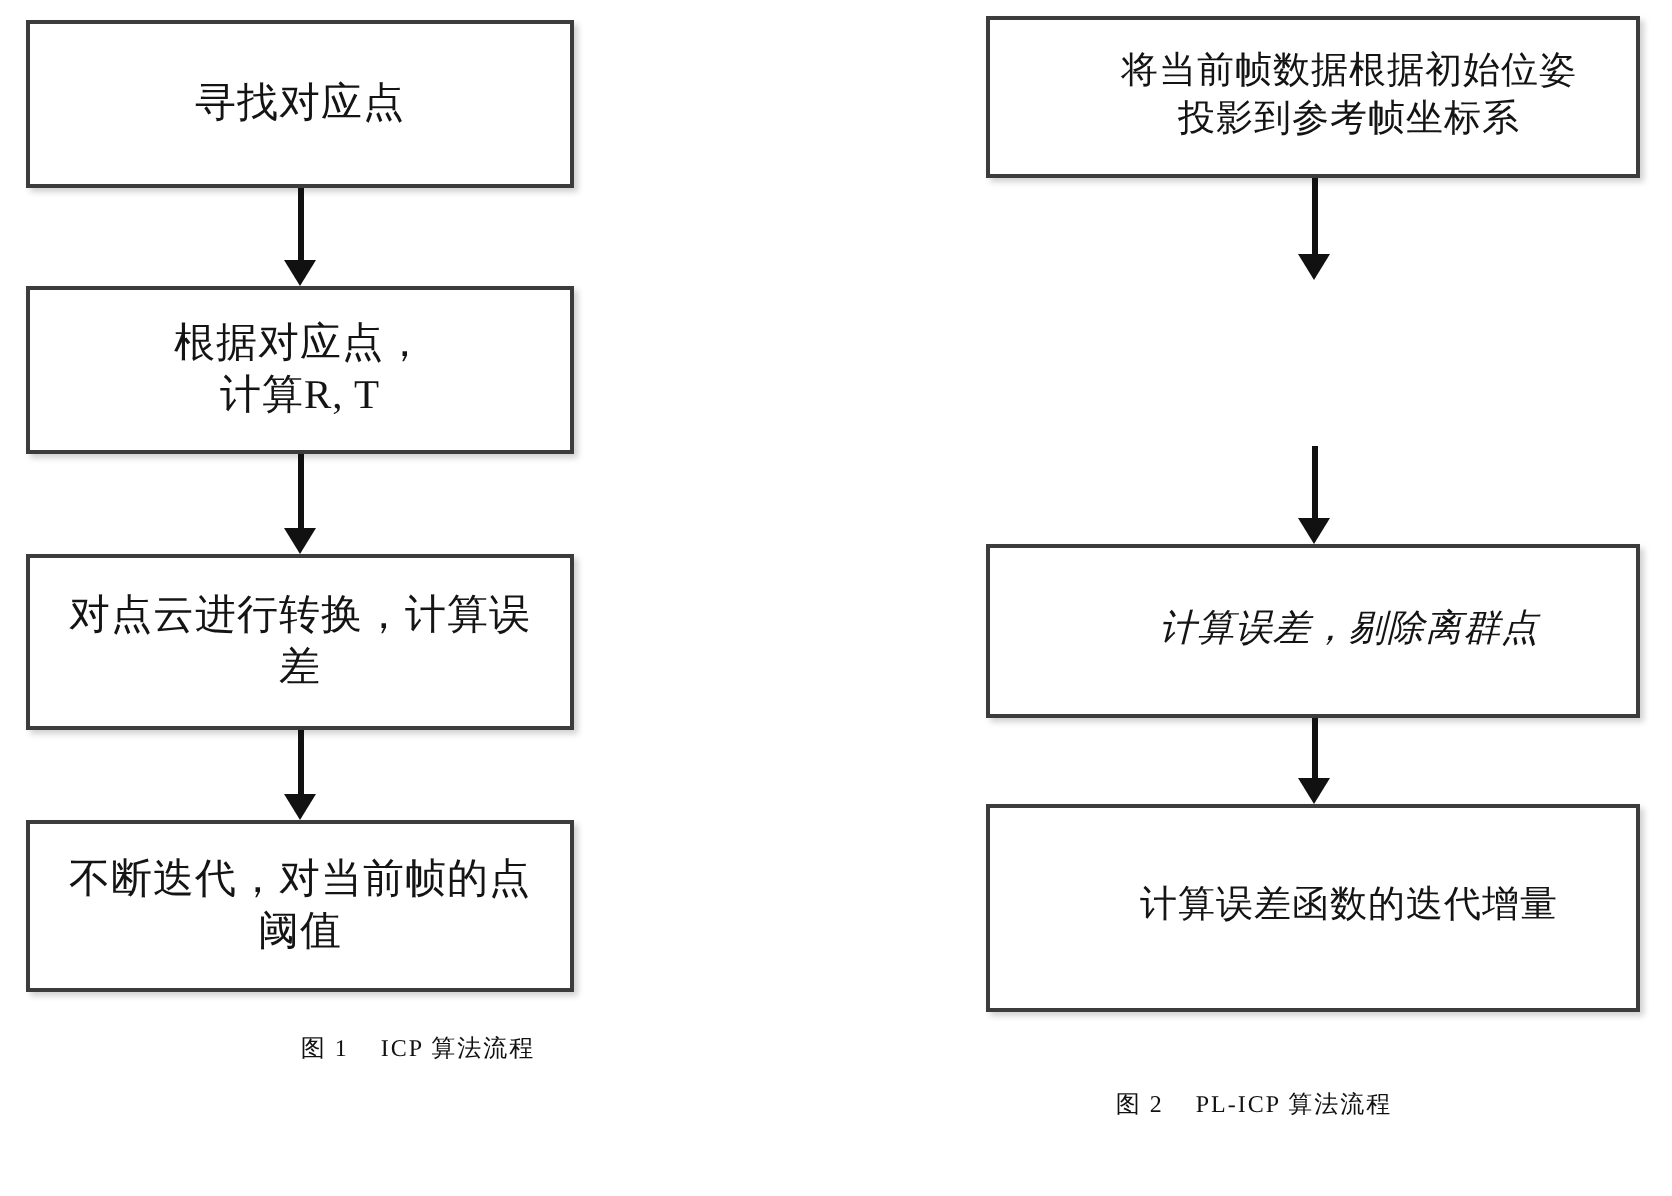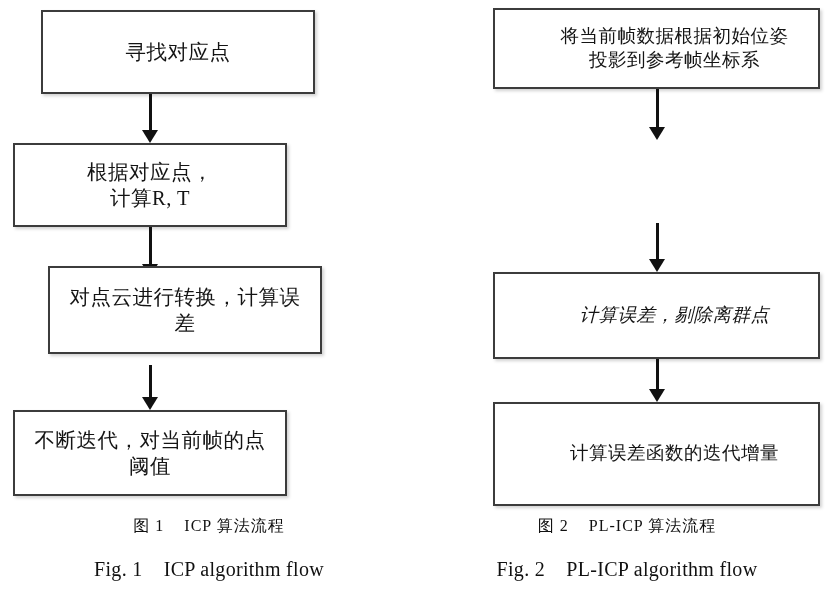--- a/index.html
+++ b/index.html
@@ -42,23 +42,23 @@
     width: 100%;
     line-height: 1.28;
     white-space: pre-line;
     color: #141414;
     letter-spacing: 0.5px;
   }
 
   
   #figure-icp .flow-box { left: 13px; width: 274px; }
   #figure-icp .flow-box .box-label { font-size: 20.5px; }
-  #icp-box-0 { top: 10px;  height: 84px; margin-left: 28px; }
+  #icp-box-0 { top: 10px;  height: 84px; }
   #icp-box-1 { top: 143px; height: 84px; align-items: center; }
-  #icp-box-2 { top: 266px; height: 88px; margin-left: 35px; }
+  #icp-box-2 { top: 277px; height: 88px; }
   #icp-box-3 { top: 410px; height: 86px; }
 
   
   #figure-plicp .flow-box { left: 75px; width: 327px; }
   #figure-plicp .flow-box .box-label { font-size: 18.5px; padding-left: 36px; }
   #plicp-box-0 { top: 8px;   height: 81px; }
   #plicp-box-1 { top: 140px; height: 83px; }
   #plicp-box-2 { top: 272px; height: 87px; font-style: italic; }
   #plicp-box-3 { top: 402px; height: 104px; }
 
@@ -99,32 +99,32 @@
 
   
   .caption {
     position: absolute;
     left: 0;
     width: 100%;
     text-align: center;
     color: #111111;
   }
   .caption-cn {
-    font-size: 16px;
+    font-size: 12px;
     letter-spacing: 1px;
     white-space: pre;
   }
   .caption-en {
     font-size: 20px;
     letter-spacing: 0.3px;
     white-space: pre;
   }
   #figure-icp .caption-cn   { top: 516px; }
   #figure-icp .caption-en   { top: 558px; }
-  #figure-plicp .caption-cn { top: 516px; }
+  #figure-plicp .caption-cn { top: 544px; }
   #figure-plicp .caption-en { top: 558px; }
 </style>
 </head>
 <body>
 
 <div class="figure" id="figure-icp">
 
   <div class="flow-box" id="icp-box-0">
     <span class="box-label">寻找对应点</span>
   </div>
@@ -153,21 +153,20 @@
     <div class="shaft"></div>
     <div class="head"></div>
   </div>
 
   <div class="flow-box" id="icp-box-3">
     <span class="box-label">不断迭代，对当前帧的点
 阈值</span>
   </div>
 
   <div class="caption caption-cn">图 1    ICP 算法流程</div>
-  <div class="caption caption-en">Fig. 1    ICP algorithm flow</div>
 </div>
 
 <div class="figure" id="figure-plicp">
 
   <div class="flow-box" id="plicp-box-0">
     <span class="box-label">将当前帧数据根据初始位姿
 投影到参考帧坐标系</span>
   </div>
 
   <div class="connector" id="plicp-arrow-0">
@@ -188,14 +187,13 @@
   <div class="connector" id="plicp-arrow-2">
     <div class="shaft"></div>
     <div class="head"></div>
   </div>
 
   <div class="flow-box" id="plicp-box-3">
     <span class="box-label">计算误差函数的迭代增量</span>
   </div>
 
   <div class="caption caption-cn">图 2    PL-ICP 算法流程</div>
-  <div class="caption caption-en">Fig. 2    PL-ICP algorithm flow</div>
 </div>
 
 </body></html>

